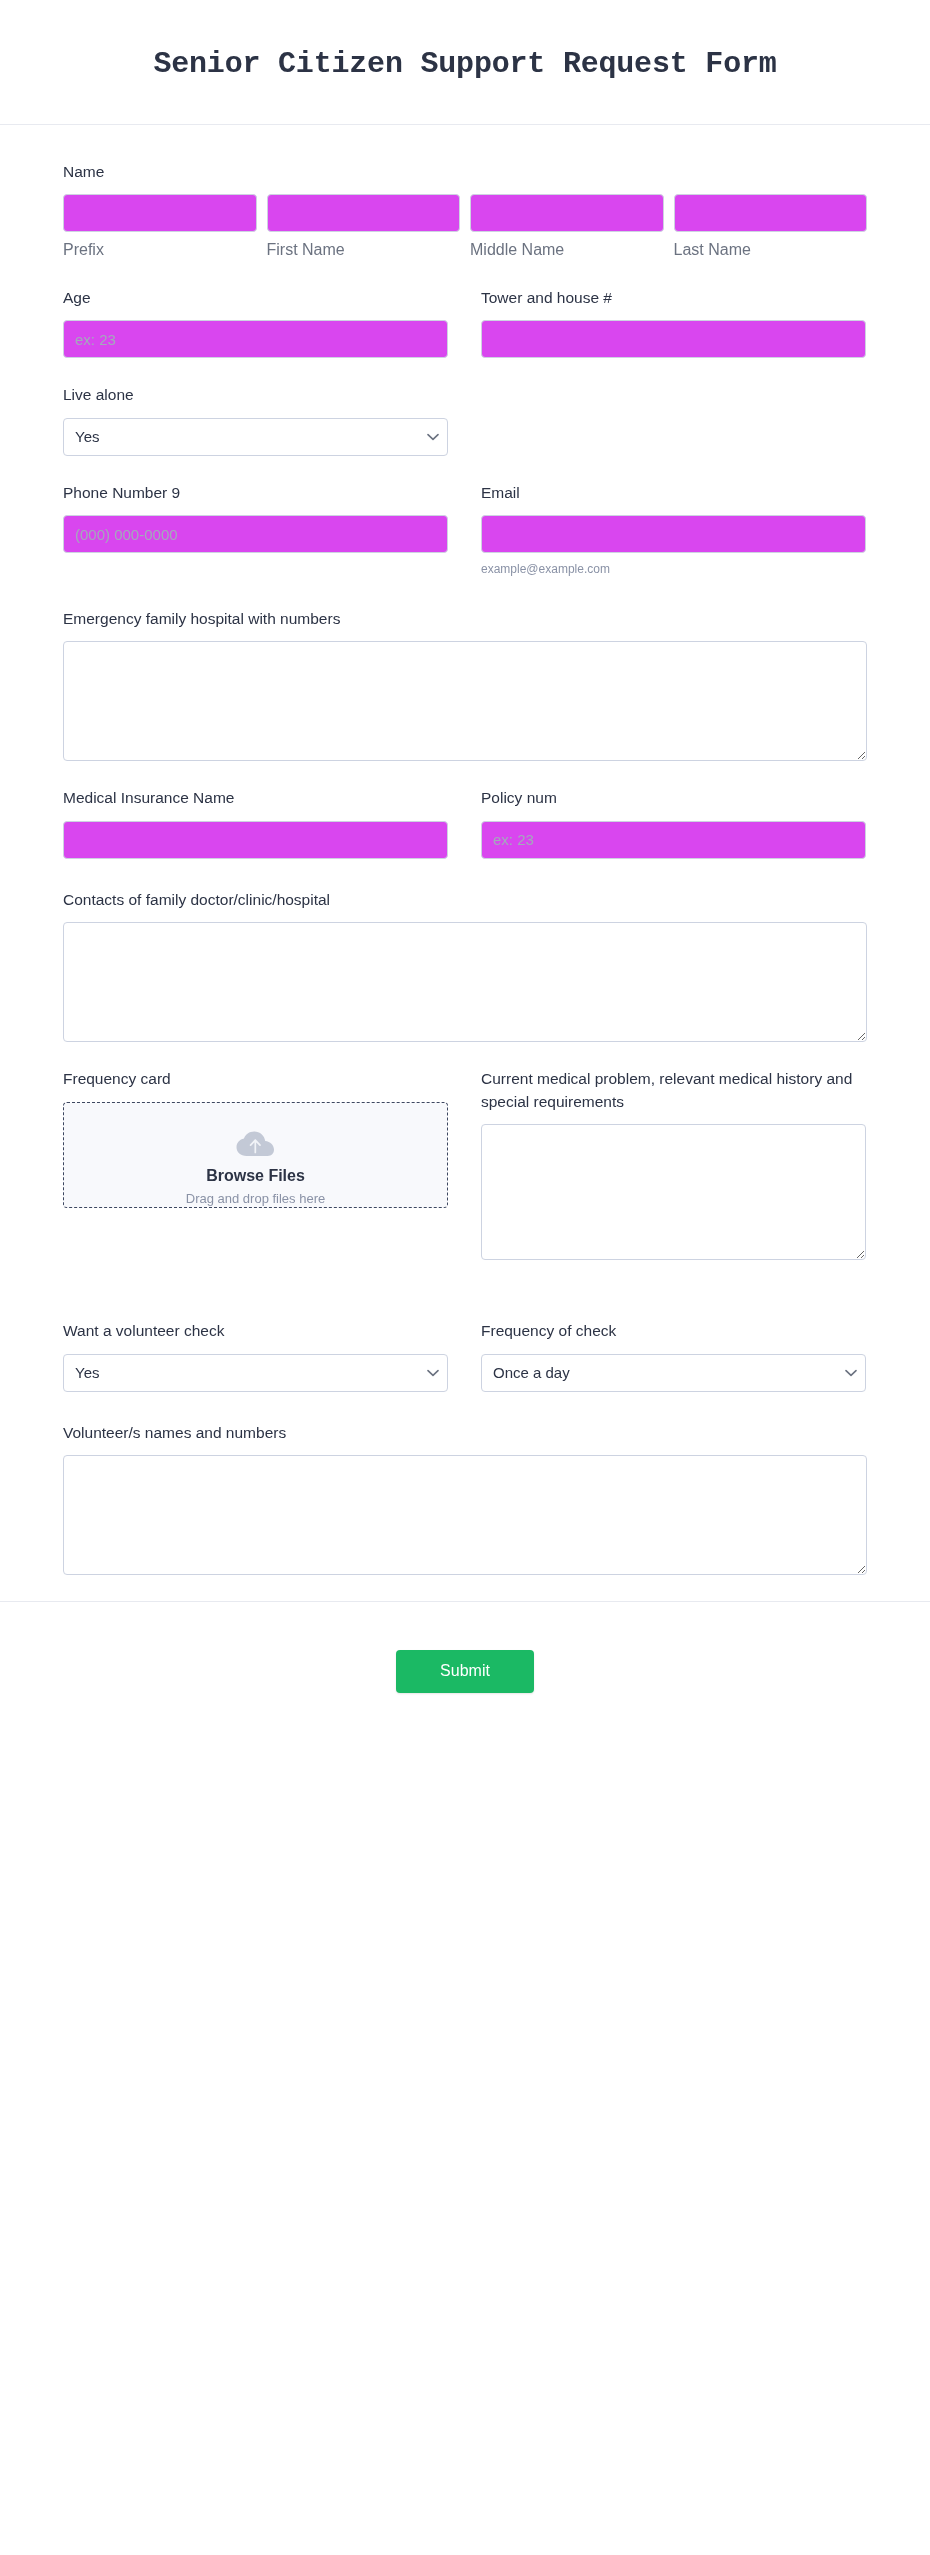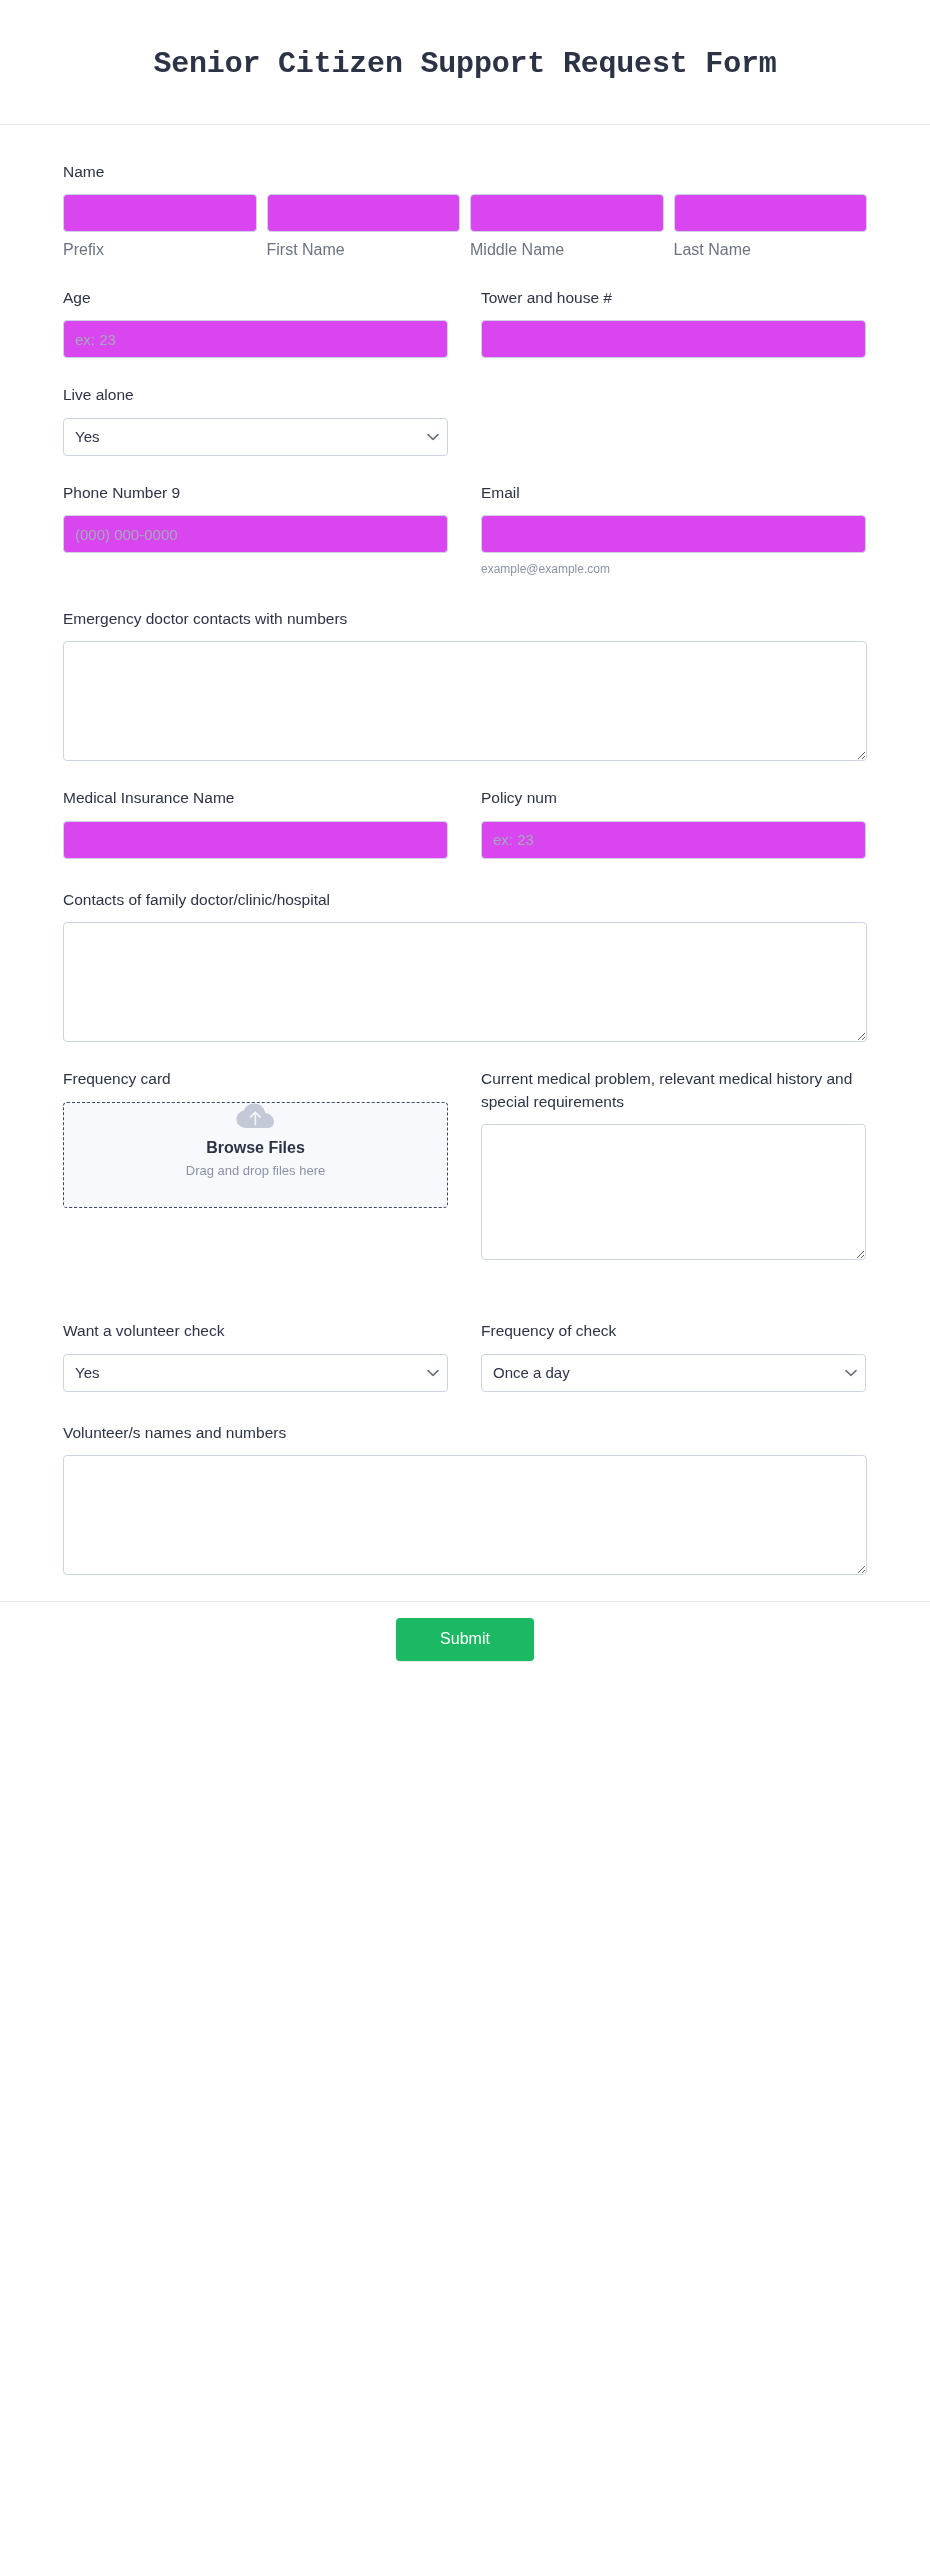--- a/index.html
+++ b/index.html
@@ -147,21 +147,21 @@
   
   .upload-box {
     width: 100%;
     height: 106px;
     border: 1px dashed #3d4760;
     border-radius: 4px;
     background: #f8f9fc;
     display: flex;
     flex-direction: column;
     align-items: center;
-    justify-content: flex-start;
+    justify-content: flex-end;
     cursor: pointer;
   }
   .cloud-icon {
     width: 40px; height: 28px;
     margin-bottom: 7px;
   }
   .browse-text {
     font-size: 16px;
     font-weight: bold;
     color: #2c3345;
@@ -171,21 +171,21 @@
     font-size: 13px;
     color: #8a92a6;
     margin-top: 6px;
     line-height: 1.2;
   }
 
   
   .form-footer {
     margin-top: 24px;
     border-top: 1px solid #e8eaf0;
-    padding: 16px 0 50px 0;
+    padding: 48px 0 50px 0;
     text-align: center;
   }
   .submit-btn {
     display: inline-block;
     min-width: 138px;
     padding: 11px 30px;
     background: #1bb964;
     color: #ffffff;
     border: none;
     border-radius: 4px;
@@ -263,21 +263,21 @@
         <input class="txt-input" type="text" placeholder="(000) 000-0000" style="">
       </div>
       <div class="field-block col-half">
         <span class="field-label">Email</span>
         <input class="txt-input" type="text" placeholder="" style="">
         <span class="hint">example@example.com</span>
       </div>
     </div>
 
     <div class="field-block col-full mt-big">
-      <span class="field-label">Emergency doctor contacts with numbers</span>
+      <span class="field-label">Emergency family hospital with numbers</span>
       <textarea class="ta-input ta-tall" placeholder="" style=""></textarea>
     </div>
 
     <div class="field-row">
       <div class="field-block col-half">
         <span class="field-label">Medical Insurance Name</span>
         <input class="txt-input" type="text" placeholder="" style="">
       </div>
       <div class="field-block col-half">
         <span class="field-label">Policy num</span>

